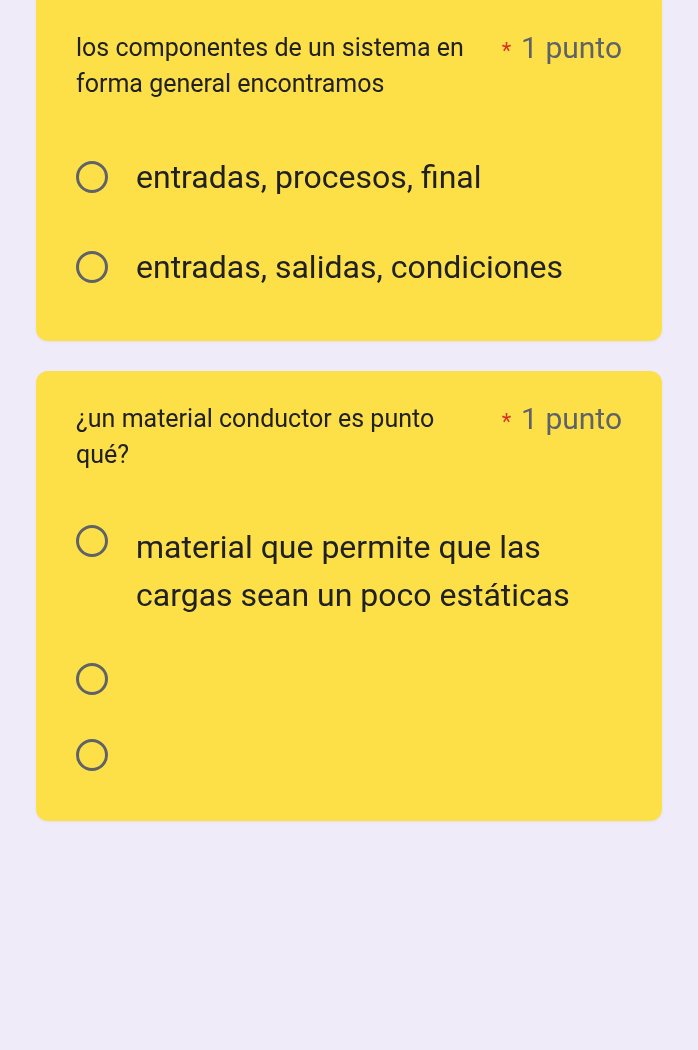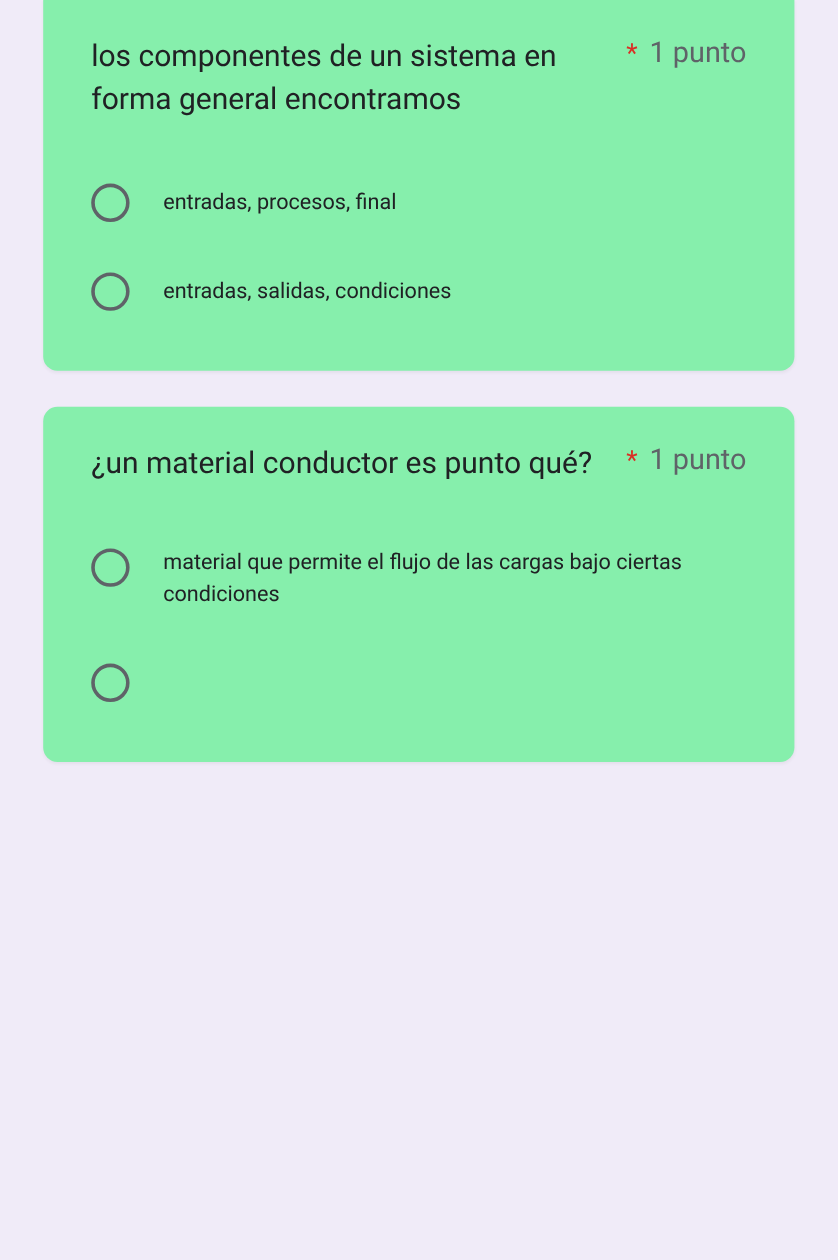--- a/index.html
+++ b/index.html
@@ -7,21 +7,21 @@
       margin: 0;
       padding: 0;
     }
     body {
       font-family: 'Google Sans', Roboto, Arial, sans-serif;
       background-color: #f0ebf8;
       width: 698px;
       padding: 0;
     }
     .card {
-      background-color: #86efac;
+      background-color: #fde047;
       border-radius: 12px;
       margin: 0 36px 30px 36px;
       padding: 30px 40px 50px 40px;
       box-shadow: 0 1px 3px rgba(0,0,0,0.05);
     }
     .question-header {
       display: flex;
       justify-content: space-between;
       align-items: flex-start;
       margin-bottom: 50px;
@@ -39,21 +39,21 @@
       align-items: baseline;
       white-space: nowrap;
       gap: 10px;
     }
     .required-asterisk {
       color: #d93025;
       font-size: 22px;
     }
     .points-text {
       color: #5f6368;
-      font-size: 24px;
+      font-size: 30px;
     }
     .option {
       display: flex;
       align-items: center;
       margin-bottom: 42px;
       cursor: pointer;
     }
     .option:last-child {
       margin-bottom: 0;
     }
@@ -65,21 +65,21 @@
     }
     .radio-icon {
       width: 32px;
       height: 32px;
       border: 3px solid #5f6368;
       border-radius: 50%;
       flex-shrink: 0;
       margin-right: 28px;
     }
     .option-label {
-      font-size: 18px;
+      font-size: 32px;
       color: #202124;
       line-height: 1.5;
     }
     .first-card {
       margin-top: 0;
       border-top-left-radius: 0;
       border-top-right-radius: 0;
     }
   </style>
 </head>
@@ -106,18 +106,21 @@
 <div class="card">
   <div class="question-header">
     <div class="question-title">¿un material conductor es punto qué?</div>
     <div class="points-label">
       <span class="required-asterisk">*</span>
       <span class="points-text">1 punto</span>
     </div>
   </div>
   <div class="option option-multiline">
     <div class="radio-icon"></div>
-    <div class="option-label">material que permite el flujo de las cargas bajo ciertas condiciones</div>
+    <div class="option-label">material que permite que las cargas sean un poco estáticas</div>
+  </div>
+  <div class="option option-multiline">
+    <div class="radio-icon"></div>
   </div>
   <div class="option option-multiline">
     <div class="radio-icon"></div>
   </div>
 </div>
 
 </body></html>

